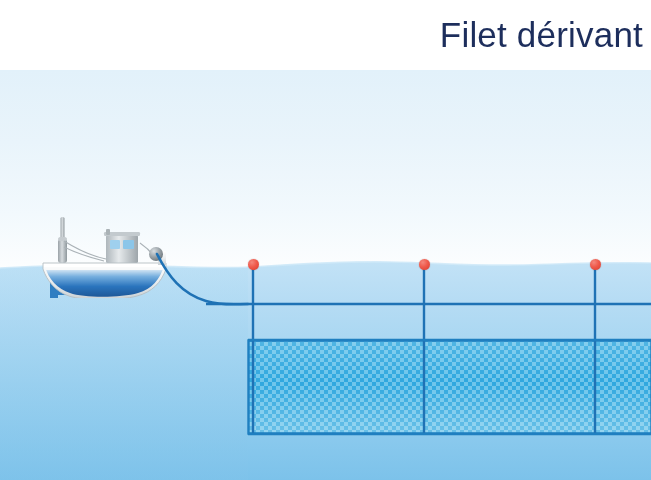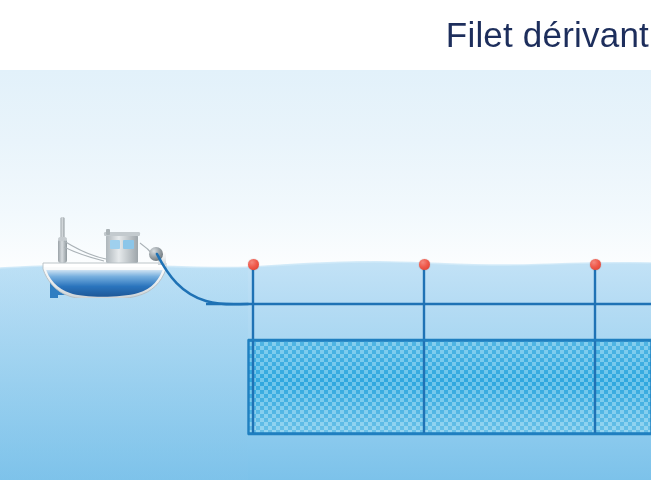--- a/index.html
+++ b/index.html
@@ -19,21 +19,21 @@
   }
 
   
   #title-bar {
     position: absolute;
     left: 0;
     top: 0;
     width: 651px;
     height: 68px;
     box-sizing: border-box;
-    padding-right: 2px;
+    padding-right: 8px;
     display: flex;
     align-items: center;
     justify-content: flex-end;
     background: #ffffff;
   }
   #page-title {
     font-size: 35px;
     font-weight: 400;
     letter-spacing: 0.2px;
     color: #1d2e5c;

